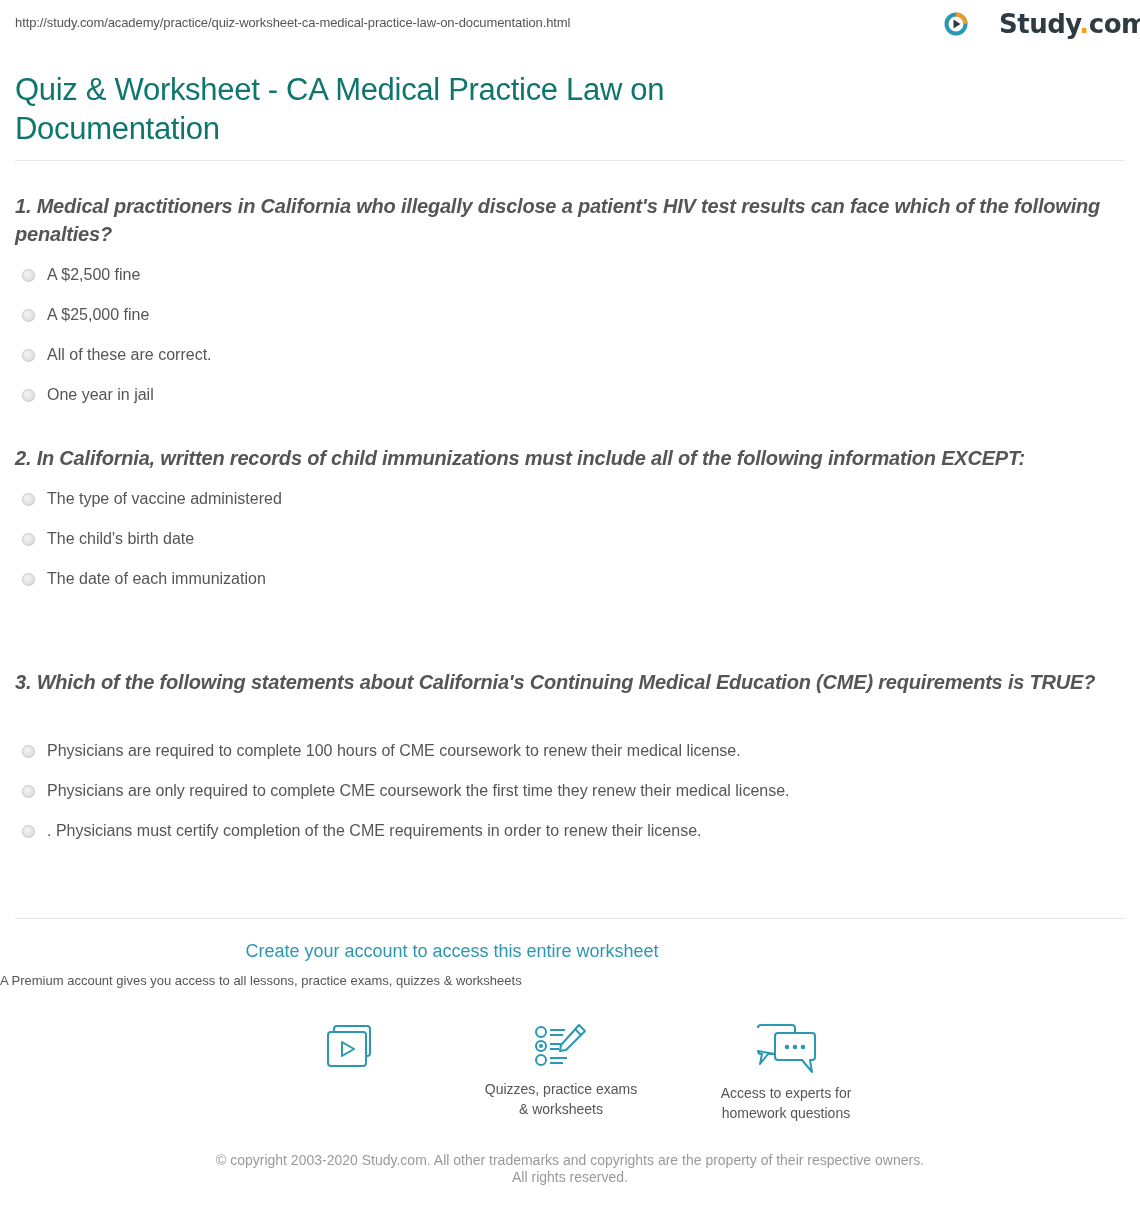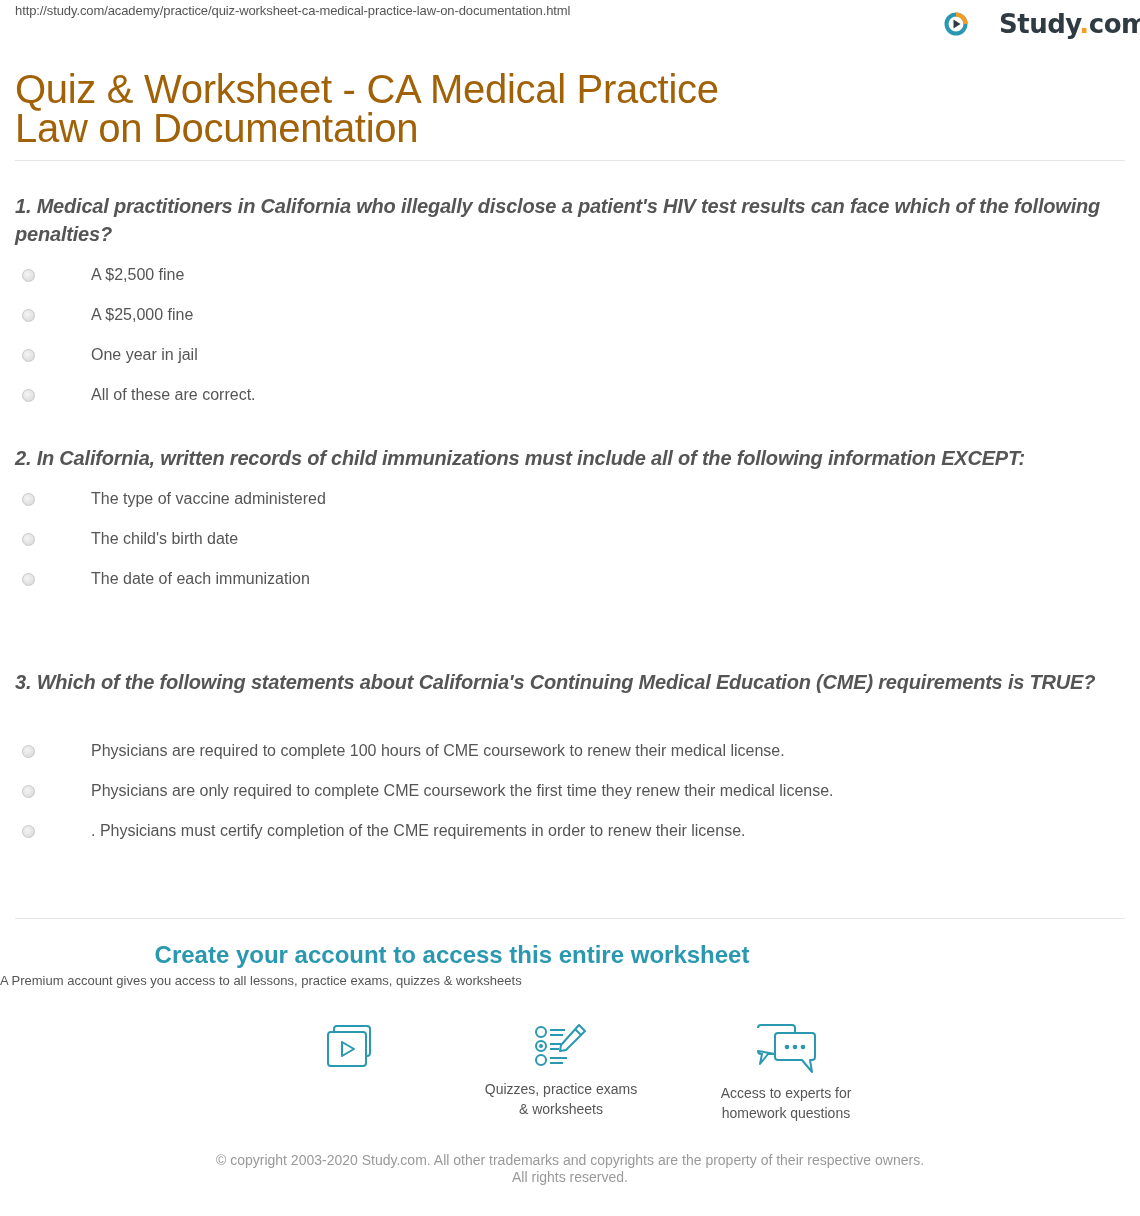--- a/index.html
+++ b/index.html
@@ -5,70 +5,70 @@
     * { box-sizing: border-box; margin: 0; padding: 0; }
     html, body { width: 1140px; background: #ffffff; }
     body {
       font-family: "Liberation Sans", "DejaVu Sans", sans-serif;
       color: #555555;
       position: relative;
       height: 1216px;
       overflow: hidden;
     }
     .url {
-      position: absolute; left: 15px; top: 3px;
+      position: absolute; left: 15px; top: 15px;
       font-size: 13px; color: #555;
       letter-spacing: -0.1px;
     }
     .logo {
       position: absolute; left: 944px; top: 9px;
       display: flex; align-items: center;
     }
     .logo-mark { width: 24px; height: 24px; margin-right: 3px; }
     .logo-text {
       font-family: "DejaVu Sans", sans-serif;
       font-size: 26px; font-weight: bold; color: #2f3b42;
       letter-spacing: -0.5px;
       margin-left: 28px;
     }
     .logo-dot { color: #f39c1f; }
     .page-title {
       position: absolute; left: 15px; top: 70px; width: 760px;
-      font-size: 40px; line-height: 39px; color: #a16207;
+      font-size: 31px; line-height: 39px; color: #0f766e;
       font-weight: normal;
       letter-spacing: -0.3px;
     }
     .title-rule {
       position: absolute; left: 15px; right: 15px; top: 160px;
       border-top: 1px solid #e6e6e6;
     }
     .question {
       position: absolute; left: 15px; width: 1100px;
       font-size: 20px; line-height: 28px; font-weight: bold; color: #555;
       letter-spacing: -0.2px;
       font-style: italic;
     }
     .answers { position: absolute; left: 22px; list-style: none; }
     .answer {
       height: 40px; display: flex; align-items: center;
-      font-size: 16px; color: #555; gap: 44px;
+      font-size: 16px; color: #555;
     }
     .radio {
       width: 13px; height: 13px; border-radius: 50%;
       border: 1px solid #c8c8c8;
       background: radial-gradient(circle at 40% 35%, #f4f4f4 0%, #dcdcdc 80%);
       margin-right: 12px; flex-shrink: 0;
     }
     .divider {
       position: absolute; left: 15px; right: 15px; top: 918px;
       border-top: 1px solid #e6e6e6;
     }
     .cta-title {
       position: absolute; left: 0; width: 904px; top: 941px;
-      text-align: center; font-size: 24px; color: #2a98b0; font-weight: bold;
+      text-align: center; font-size: 18px; color: #2a98b0; font-weight: normal;
     }
     .cta-sub {
       position: absolute; left: 0; width: 1140px; top: 973px;
       font-size: 13px; color: #555;
     }
     .features {
       position: absolute; top: 1022px; left: 0; width: 1140px;
     }
     .feature {
       position: absolute; width: 200px; text-align: center;
@@ -104,25 +104,25 @@
   <li class="answer">
       <span class="radio"></span>
       <span>A $2,500 fine</span>
     </li>
   <li class="answer">
       <span class="radio"></span>
       <span>A $25,000 fine</span>
     </li>
   <li class="answer">
       <span class="radio"></span>
+      <span>All of these are correct.</span>
+    </li>
+  <li class="answer">
+      <span class="radio"></span>
       <span>One year in jail</span>
-    </li>
-  <li class="answer">
-      <span class="radio"></span>
-      <span>All of these are correct.</span>
     </li>
 </ul>
 
 <div class="question" style="top:444px">2. In California, written records of child immunizations must include all of the following information EXCEPT:</div>
 <ul class="answers" style="top:479px">
   <li class="answer">
       <span class="radio"></span>
       <span>The type of vaccine administered</span>
     </li>
   <li class="answer">

